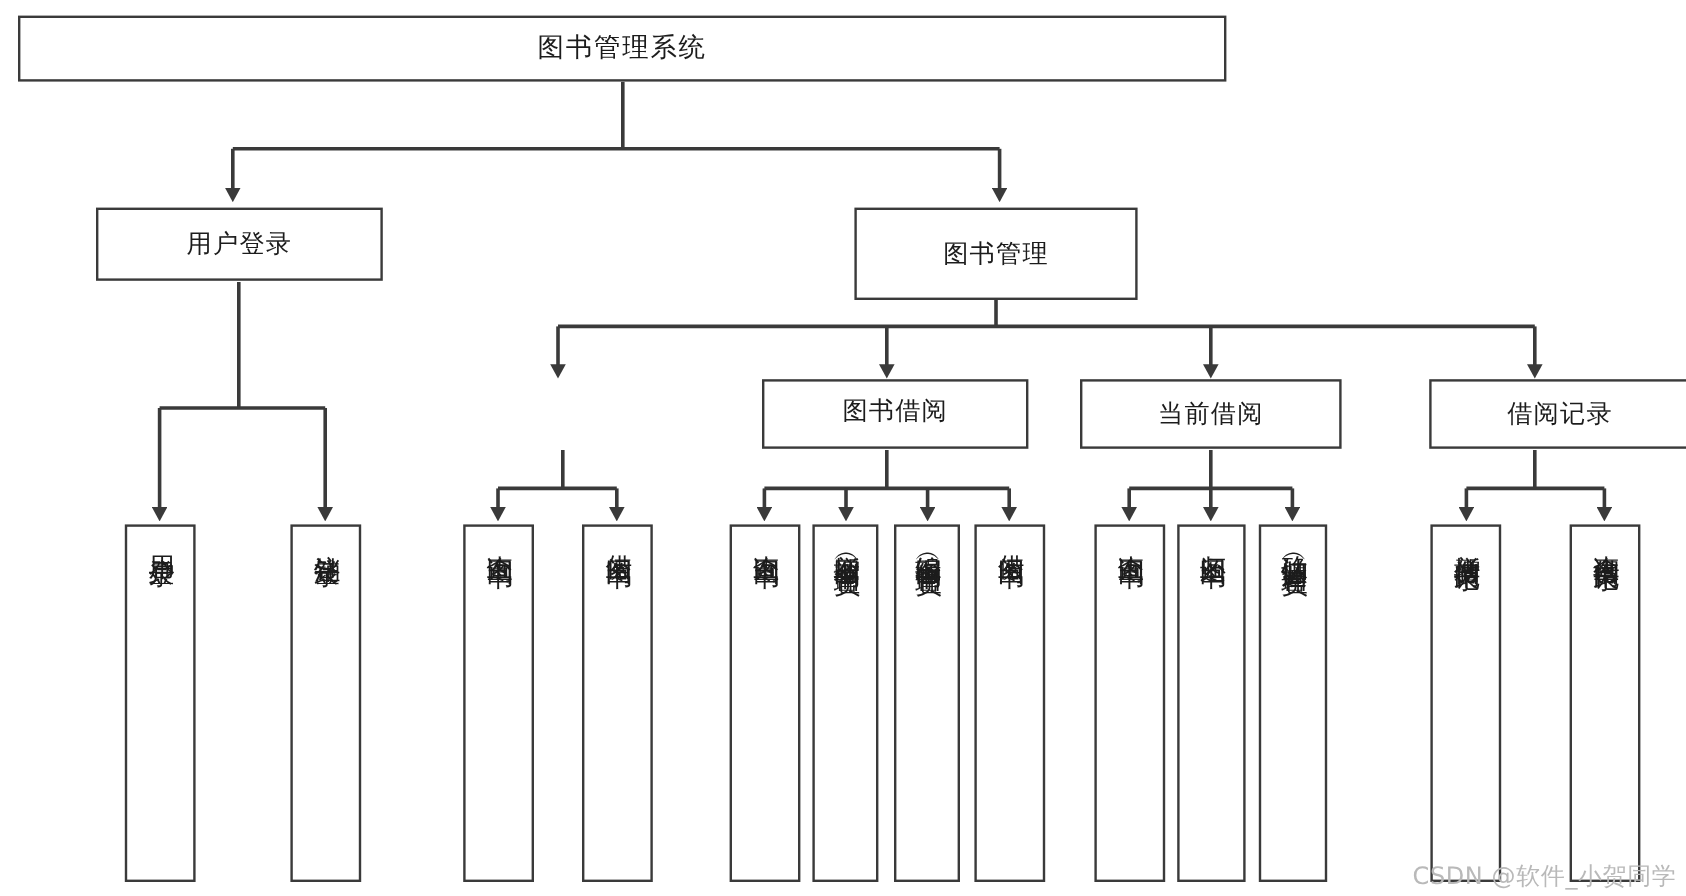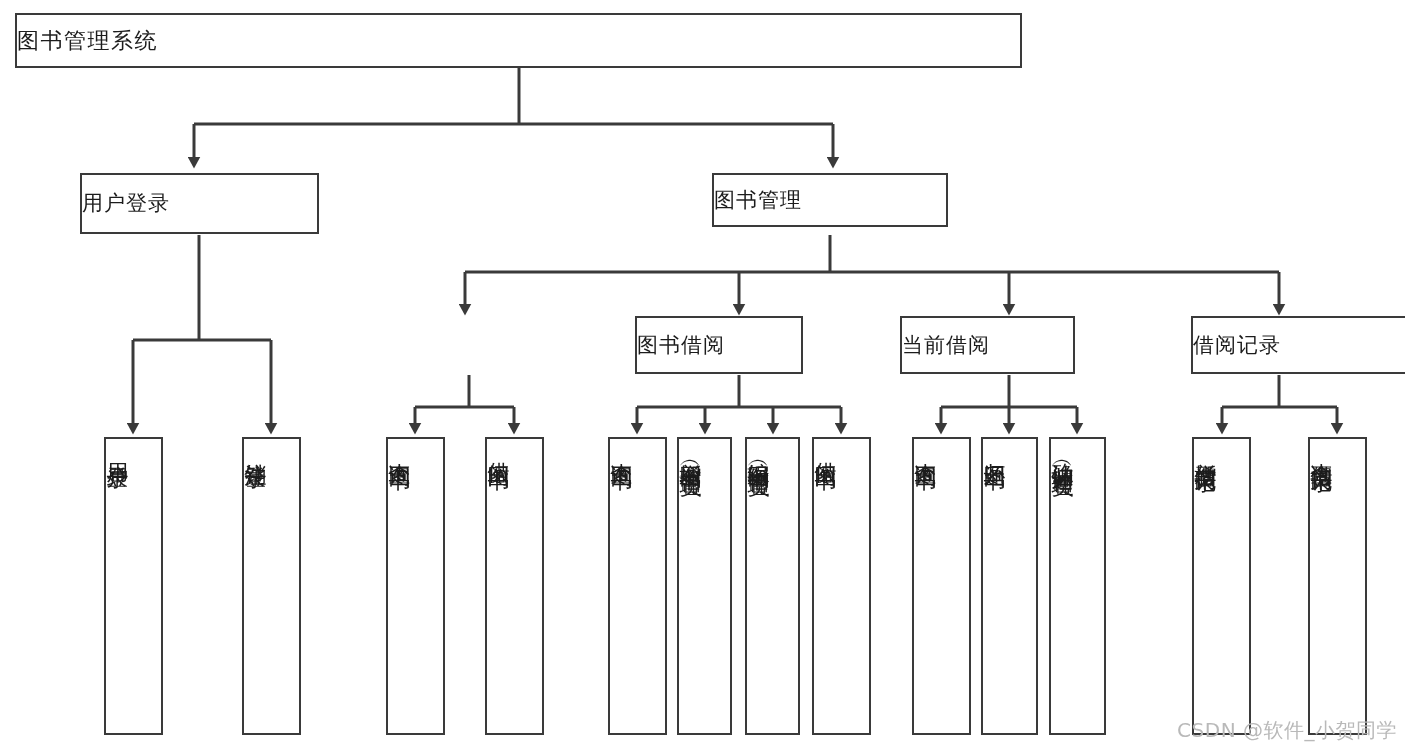--- a/index.html
+++ b/index.html
@@ -26,20 +26,21 @@
     height: 747px;
   }
   
   .node {
     position: absolute;
     box-sizing: border-box;
     background: #ffffff;
     border: 2px solid #3a3a3a;
     display: flex;
     align-items: center;
+    justify-content: center;
     color: #1c1c1c;
   }
   .node .label {
     display: block;
     text-align: center;
     line-height: 1.18;
     white-space: nowrap;
   }
   
   .node.horiz .label {
@@ -132,30 +133,30 @@
   </svg>
 
   <div class="node horiz root" style="left:15px; top:13px; width:1007px; height:55px;">
     <span class="label">图书管理系统</span>
   </div>
 
   <div class="node horiz" style="left:80px; top:173px; width:239px; height:61px;">
     <span class="label">用户登录</span>
   </div>
 
-  <div class="node horiz" style="left:712px; top:173px; width:236px; height:54px;">
+  <div class="node horiz" style="left:712px; top:173px; width:236px; height:77px;">
     <span class="label">图书管理</span>
   </div>
 
 
-  <div class="node horiz" style="left:635px; top:316px; width:168px; height:58px;">
+  <div class="node horiz" style="left:635px; top:316px; width:222px; height:58px;font-family:Liberation Mono, monospace;">
     <span class="label">图书借阅</span>
   </div>
 
-  <div class="node horiz" style="left:900px; top:316px; width:175px; height:58px;">
+  <div class="node horiz" style="left:900px; top:316px; width:218px; height:58px;">
     <span class="label">当前借阅</span>
   </div>
 
   <div class="node horiz" style="left:1191px; top:316px; width:218px; height:58px;">
     <span class="label">借阅记录</span>
   </div>
 
   <div class="node vert" style="left:104px; top:437px; width:59px; height:298px;">
     <span class="label">用户登录</span>
   </div>

